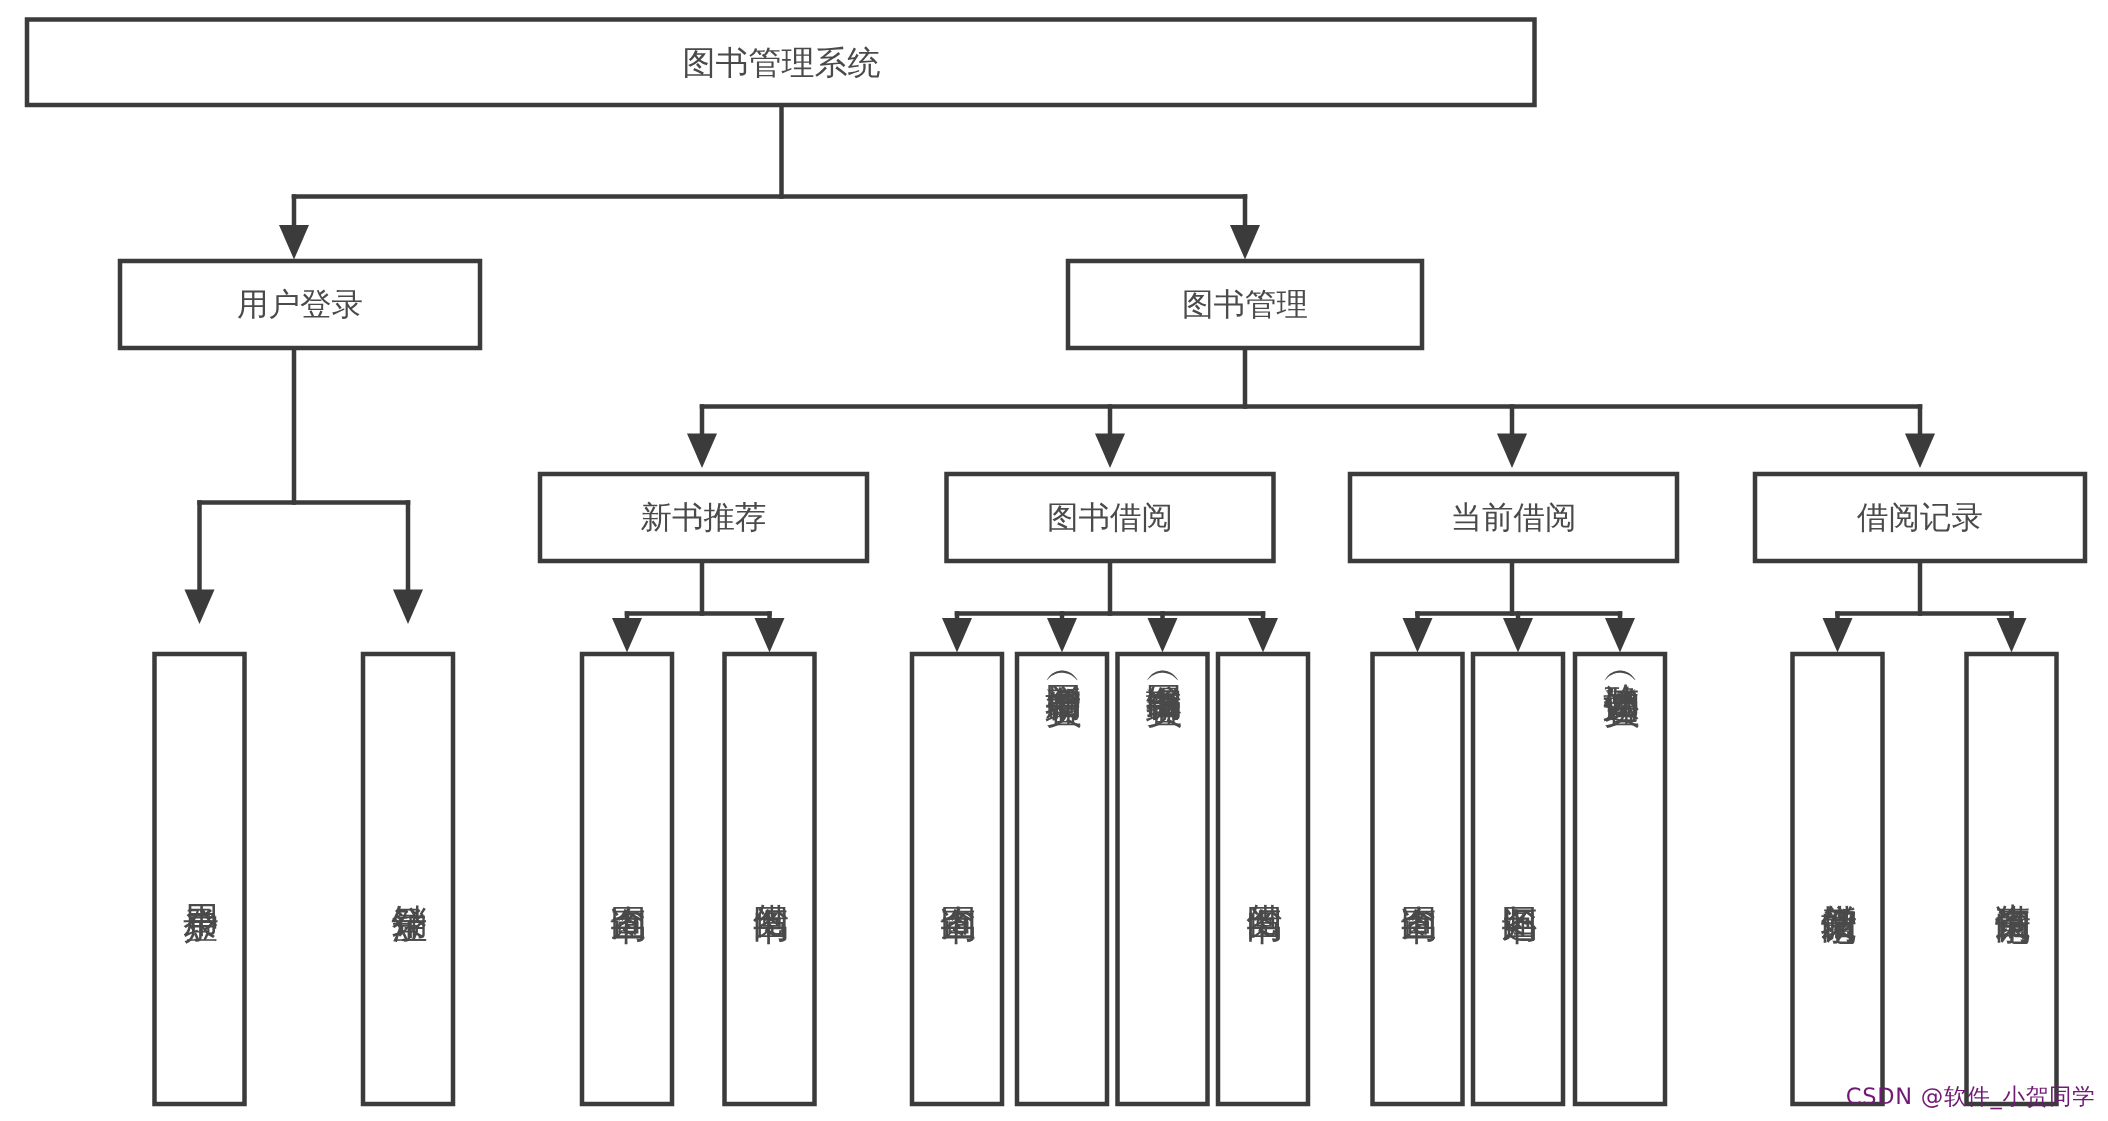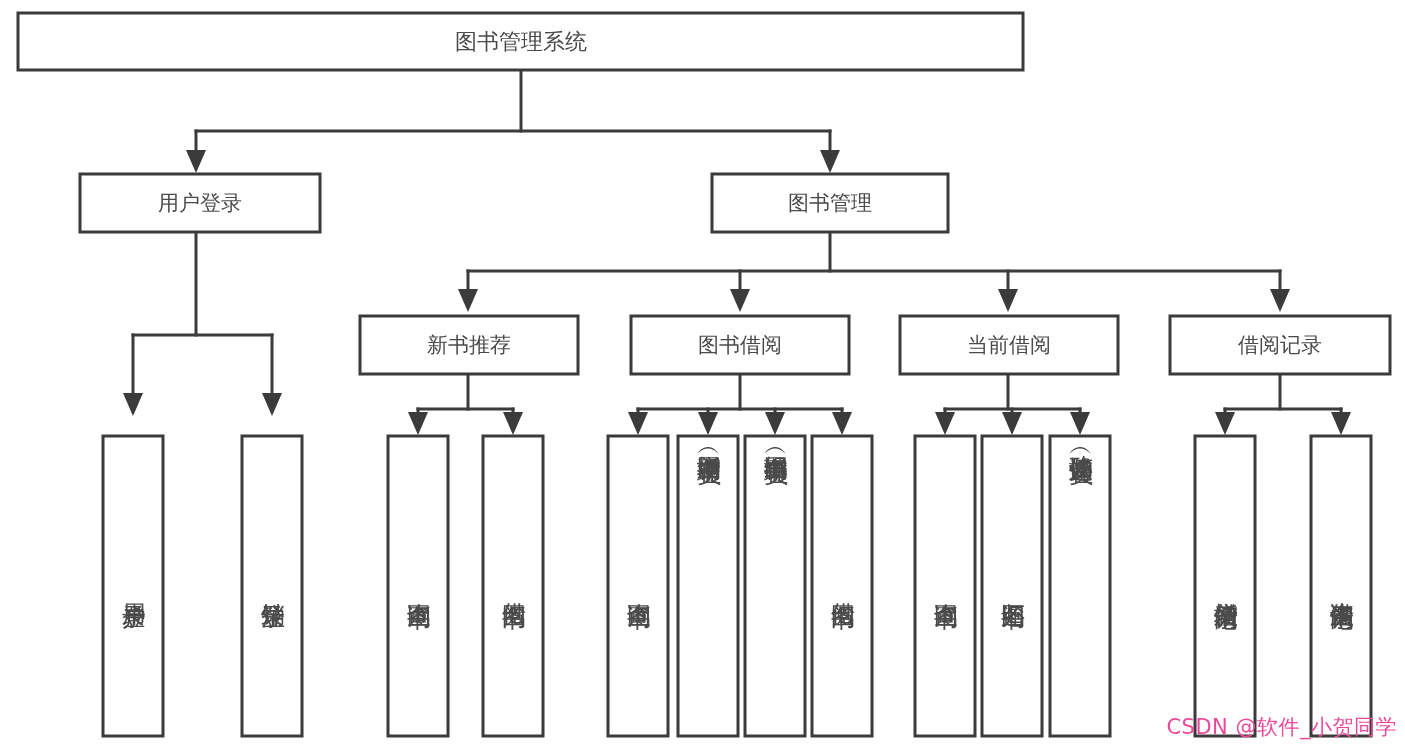--- a/index.html
+++ b/index.html
@@ -67,22 +67,22 @@
     line-height: 1.08;
     letter-spacing: 1px;
     white-space: nowrap;
     text-align: center;
   }
   .watermark {
     position: absolute;
     right: 8px;
     bottom: 6px;
     font-family: "DejaVu Sans", "Liberation Sans", sans-serif;
-    font-size: 21px;
-    color: #ec4899;
+    font-size: 15px;
+    color: #701a75;
     letter-spacing: 0.5px;
     white-space: nowrap;
   }
 </style>
 </head>
 <body>
 
 <div id="diagram-root">
 
   <svg id="tree-svg" viewBox="0 0 1405 747" xmlns="http://www.w3.org/2000/svg">

